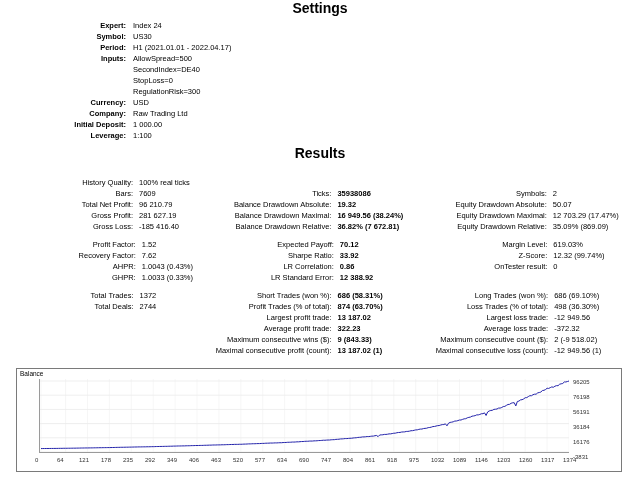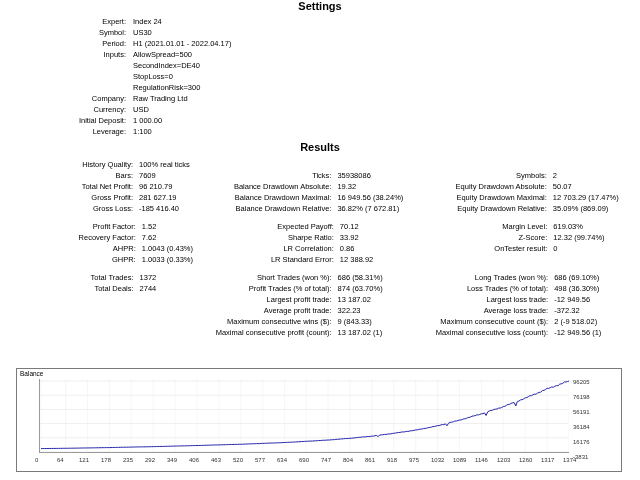--- a/index.html
+++ b/index.html
@@ -12,21 +12,21 @@
     height: 480px;
     font-family: "Liberation Sans", sans-serif;
     font-size: 7.5px;
     color: #000000;
     overflow: hidden;
     position: relative;
   }
   .section-title {
     text-align: center;
     font-weight: bold;
-    font-size: 11px;
+    font-size: 14px;
   }
   #results-title { margin-top: 4px; }
 
   table.kv {
     border-collapse: collapse;
     font-size: 7.5px;
   }
   table.kv td {
     padding: 0 2px;
     vertical-align: top;
@@ -40,39 +40,39 @@
   td.val {
     text-align: left;
     color: #000;
   }
 
   
   #settings-table {
     margin-top: 4px;
     margin-left: 64px;
   }
-  #settings-table td.lbl { width: 60px; }
+  #settings-table td.lbl { width: 60px; font-weight: bold; }
   #settings-table td.val { padding-left: 5px; }
 
   
   #results-wrap {
-    margin-top: 6px;
+    margin-top: 16px;
     padding-left: 40px;
   }
   #results-wrap table.kv td.lbl { padding-right: 4px; }
   #results-wrap table.kv td.val { padding-right: 14px; }
 
   .grp { margin-bottom: 0px; }
   .spacer-row td { height: 7px; }
 
   
   .c1 { width: 96px; }
   .c2 { width: 56px; }
   .c3 { width: 124px; }
-  .c4 { width: 70px; }
+  .c4 { width: 70px; font-weight: bold; }
   .c5 { width: 128px; }
   .c6 { width: 74px; }
 
   
   #chart-area {
     position: absolute;
     left: 16px;
     top: 368px;
     width: 606px;
     height: 104px;
@@ -155,26 +155,26 @@
       </tr>
     <tr>
         <td class="lbl"></td>
         <td class="val">StopLoss=0</td>
       </tr>
     <tr>
         <td class="lbl"></td>
         <td class="val">RegulationRisk=300</td>
       </tr>
     <tr>
+        <td class="lbl">Currency:</td>
+        <td class="val">USD</td>
+      </tr>
+    <tr>
         <td class="lbl">Company:</td>
         <td class="val">Raw Trading Ltd</td>
-      </tr>
-    <tr>
-        <td class="lbl">Currency:</td>
-        <td class="val">USD</td>
       </tr>
     <tr>
         <td class="lbl">Initial Deposit:</td>
         <td class="val">1 000.00</td>
       </tr>
     <tr>
         <td class="lbl">Leverage:</td>
         <td class="val">1:100</td>
       </tr>
   </tbody>

